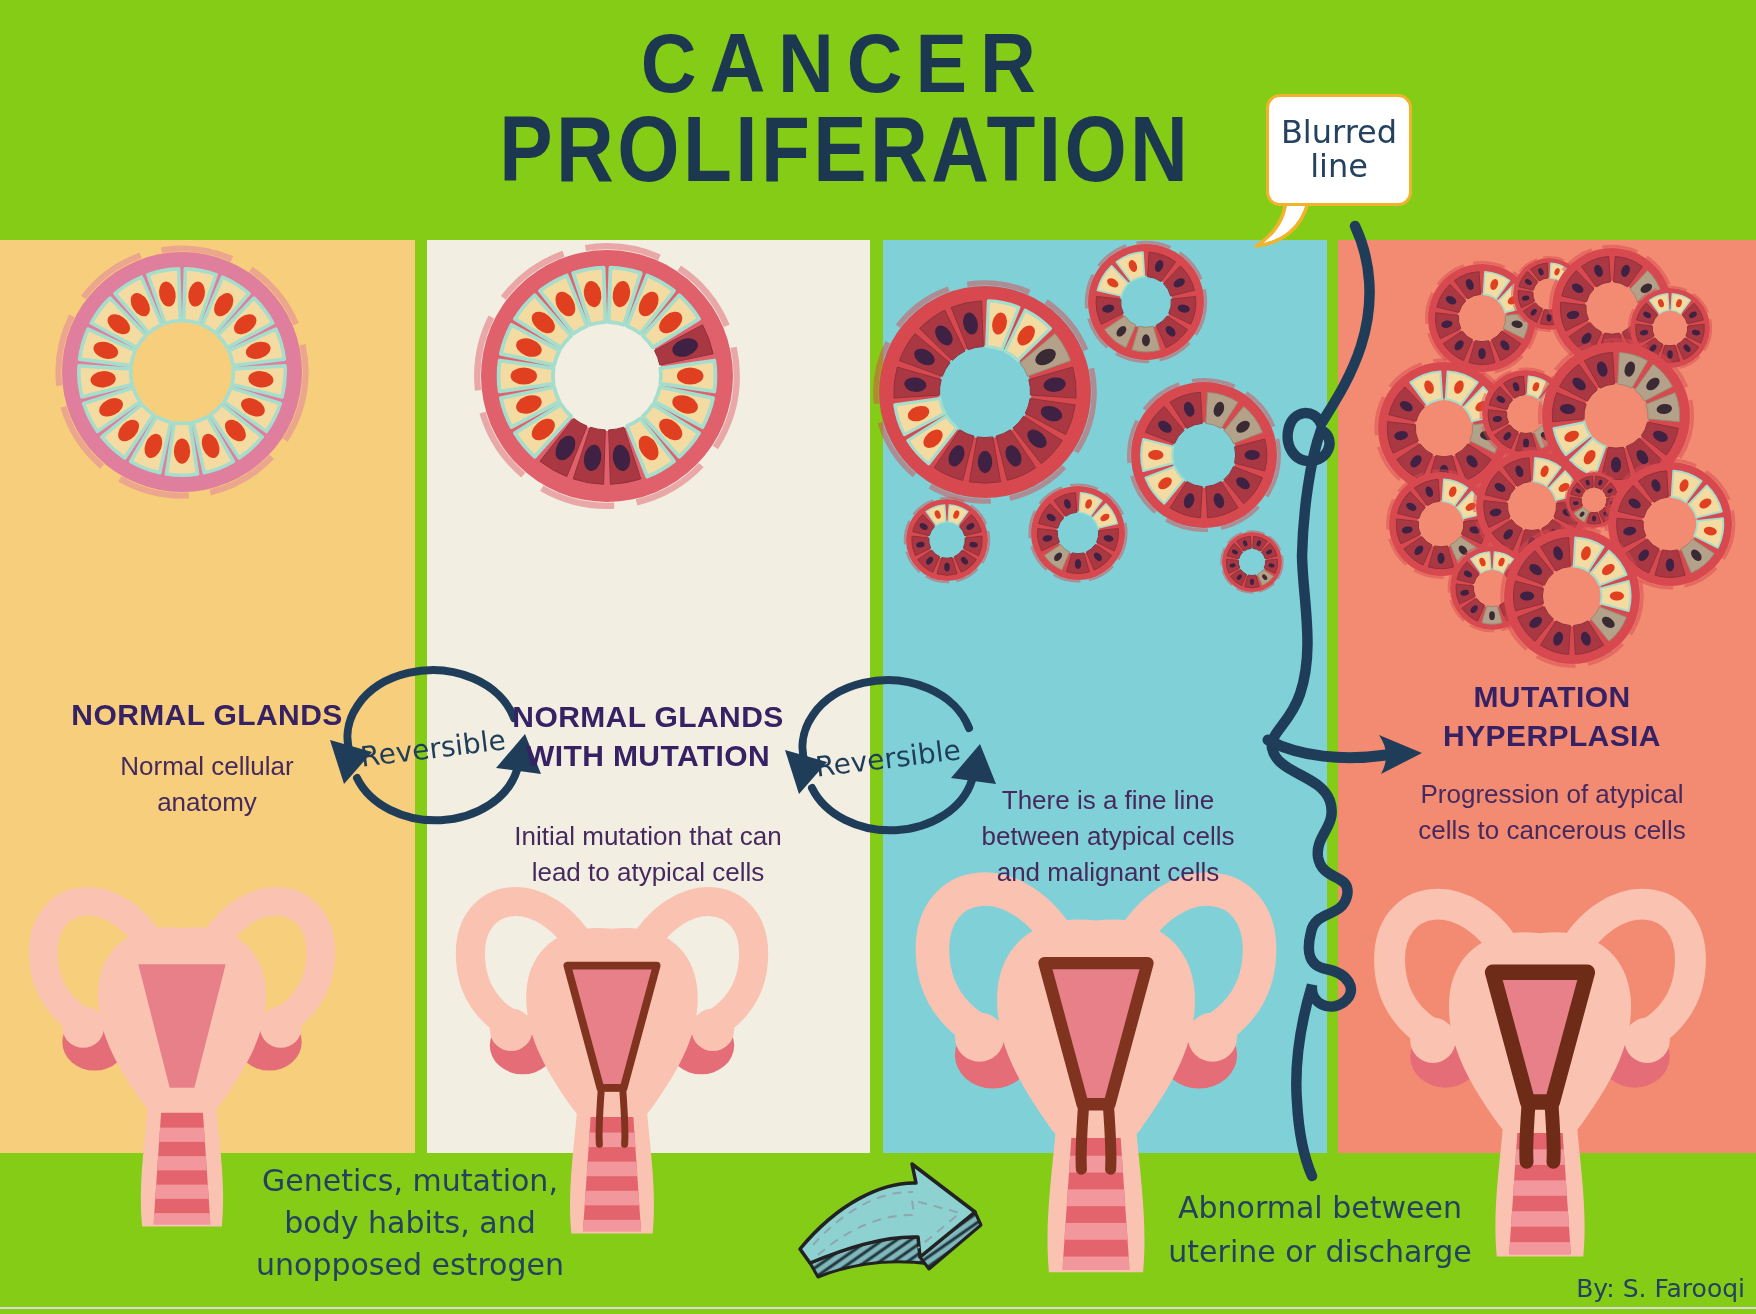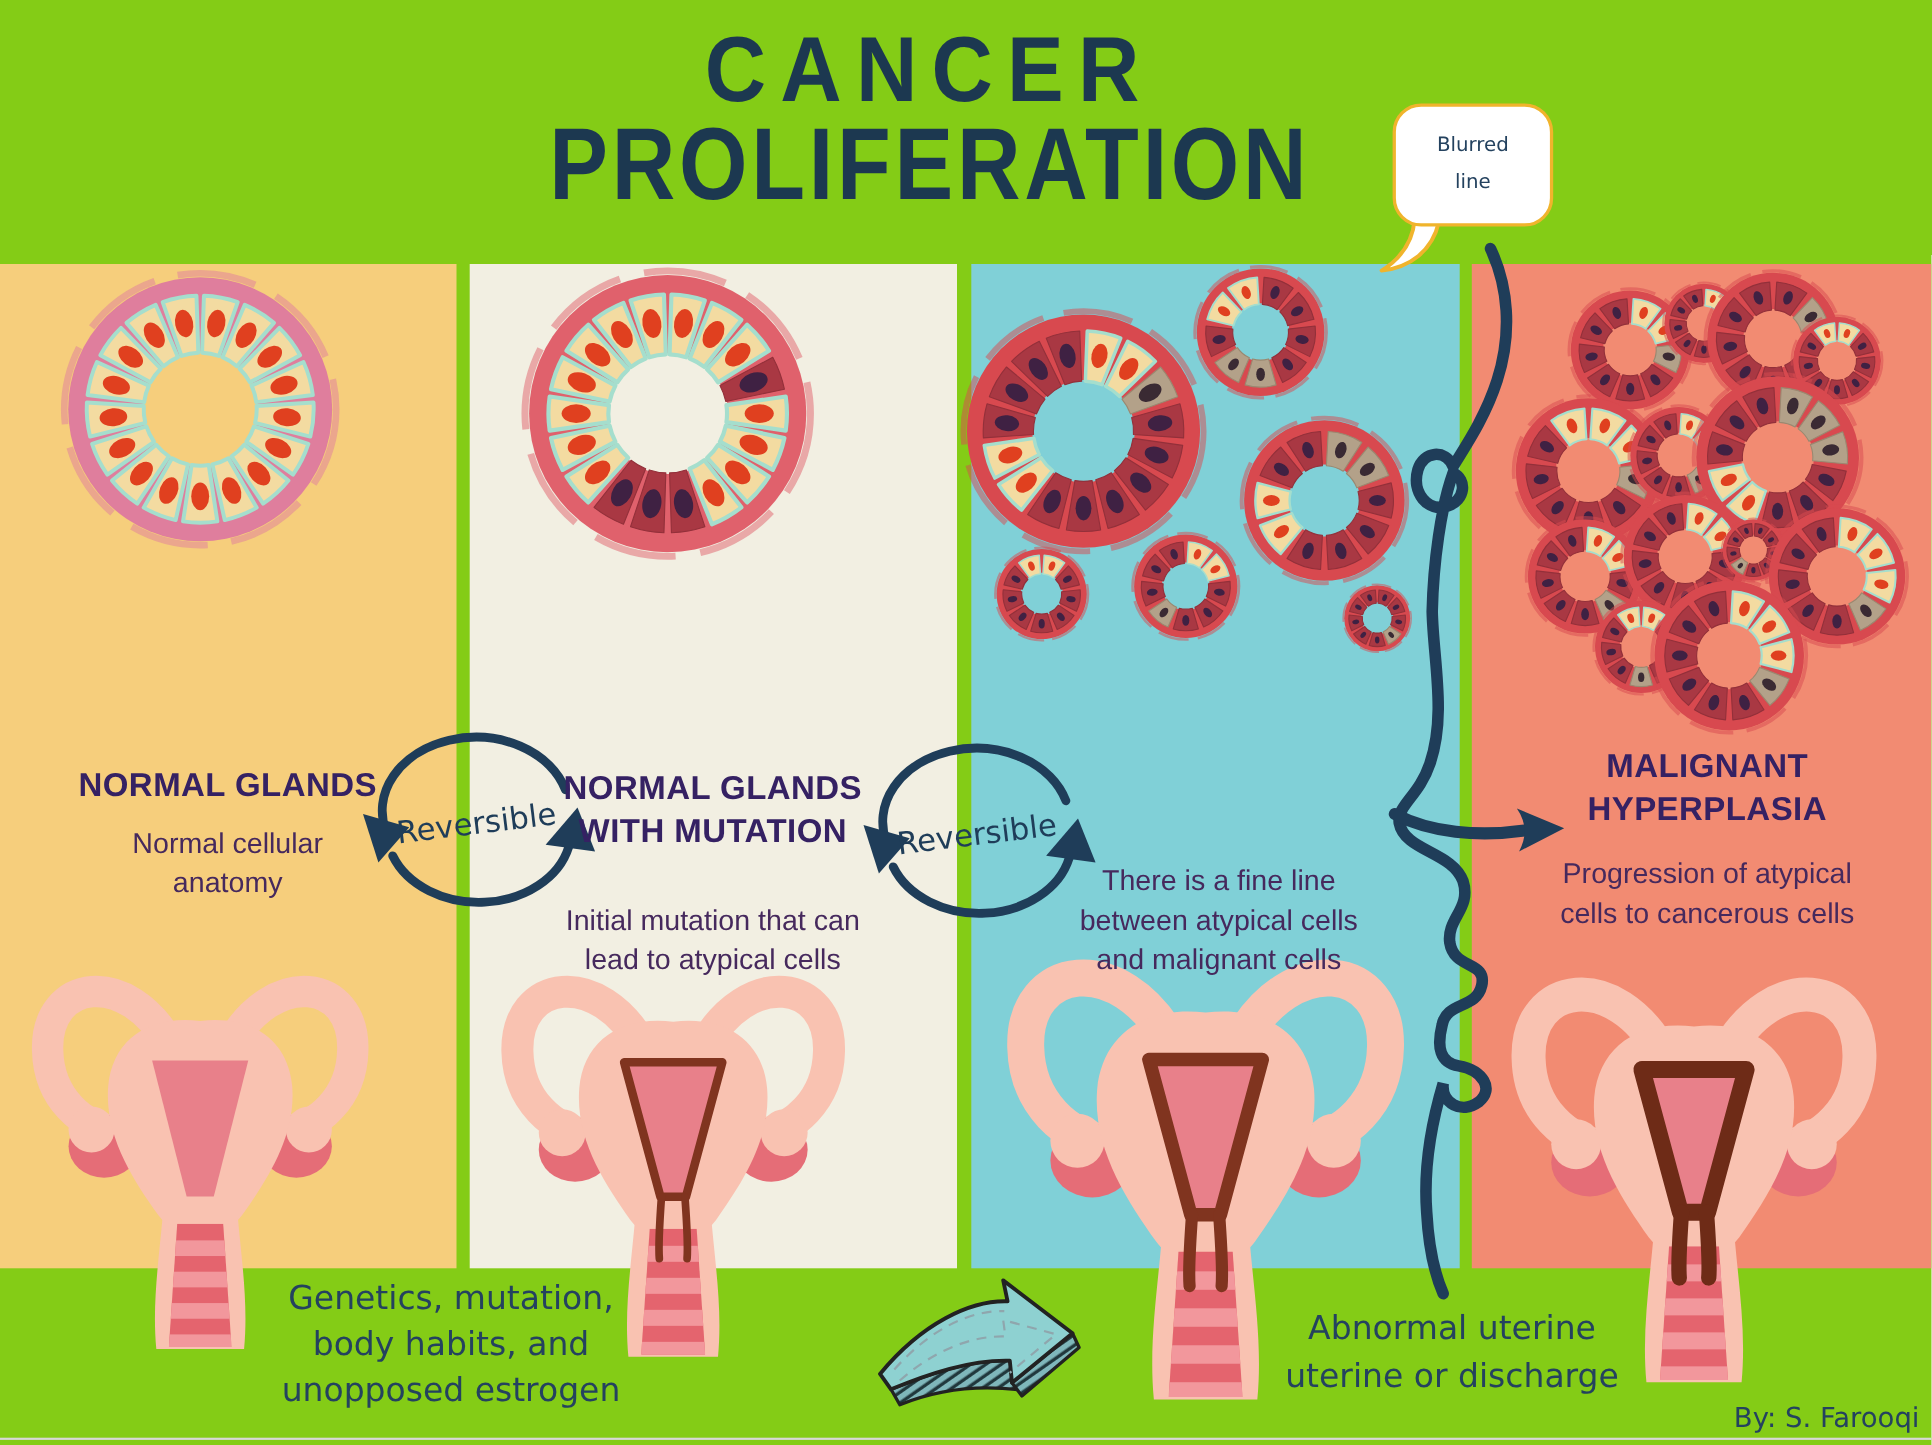--- a/index.html
+++ b/index.html
@@ -7,22 +7,22 @@
           font-family:"Liberation Sans", sans-serif;}
   .abs{position:absolute;}
   .panel{position:absolute;top:240px;height:913px;z-index:1;}
   #illustration-layer{position:absolute;left:0;top:0;z-index:5;pointer-events:none;}
   .txt{position:absolute;z-index:10;}
   .title-block{left:245px;top:22px;width:1200px;text-align:center;color:#1C3850;
                font-weight:800;line-height:0.98;letter-spacing:2px;}
   .title-l1{font-size:84px;display:inline-block;transform:scaleX(0.92);letter-spacing:14px;}
   .title-l2{font-size:93px;display:inline-block;transform:scaleX(0.86);letter-spacing:4px;}
   .bubble{left:1266px;top:94px;width:146px;height:112px;background:#ffffff;border:3.5px solid #F0B42C;
-          border-radius:26px;z-index:9;text-align:center;box-sizing:border-box;padding-top:18px;
-          font-family:"DejaVu Sans", sans-serif;font-size:18px;line-height:34px;color:#24425F;}
+          border-radius:14px;z-index:9;text-align:center;box-sizing:border-box;padding-top:18px;
+          font-family:"DejaVu Sans", sans-serif;font-size:32px;line-height:34px;color:#24425F;}
   .stage-heading{font-weight:bold;font-size:30px;line-height:39px;text-align:center;color:#352163;letter-spacing:0.4px;}
   .stage-desc{font-size:26px;line-height:36px;text-align:center;color:#46295D;}
   .hand{font-family:"DejaVu Sans", sans-serif;color:#24425F;text-align:center;}
   .causes{left:250px;top:1160px;width:320px;font-size:30px;line-height:42px;}
   .symptom{left:1150px;top:1186px;width:340px;font-size:30px;line-height:44px;}
   .credit{left:1480px;top:1274px;width:265px;font-size:25px;text-align:right;}
   .reversible{width:200px;margin-left:-100px;text-align:center;font-family:"DejaVu Sans", sans-serif;
               font-size:28px;color:#1F3D59;transform:rotate(-7deg);}
   .bottom-hairline{left:0;top:1307px;width:1756px;height:2px;background:#d8d8d8;z-index:2;}
 </style>
@@ -727,36 +727,36 @@
       <div>lead to atypical cells</div>
     </div>
 
   <div class="txt stage-desc" style="left:918px;top:782px;width:380px;">
       <div>There is a fine line</div>
       <div>between atypical cells</div>
       <div>and malignant cells</div>
     </div>
 
   <div class="txt stage-heading" style="left:1352px;top:677px;width:400px;">
-      <div>MALIGNANT</div>
+      <div>MUTATION</div>
       <div>HYPERPLASIA</div>
     </div>
   <div class="txt stage-desc" style="left:1362px;top:776px;width:380px;">
       <div>Progression of atypical</div>
       <div>cells to cancerous cells</div>
     </div>
 
   <div class="txt reversible" style="left:433px;top:732px;">Reversible</div>
   <div class="txt reversible" style="left:888px;top:742px;">Reversible</div>
 
   <div class="txt hand causes">
       <div>Genetics, mutation,</div>
       <div>body habits,  and</div>
       <div>unopposed estrogen</div>
     </div>
   <div class="txt hand symptom">
-      <div>Abnormal uterine</div>
+      <div>Abnormal between</div>
       <div>uterine or discharge</div>
     </div>
   <div class="txt hand credit">By:  S. Farooqi</div>
 
   <div class="abs bottom-hairline"></div>
 </div>
 
 </body></html>

